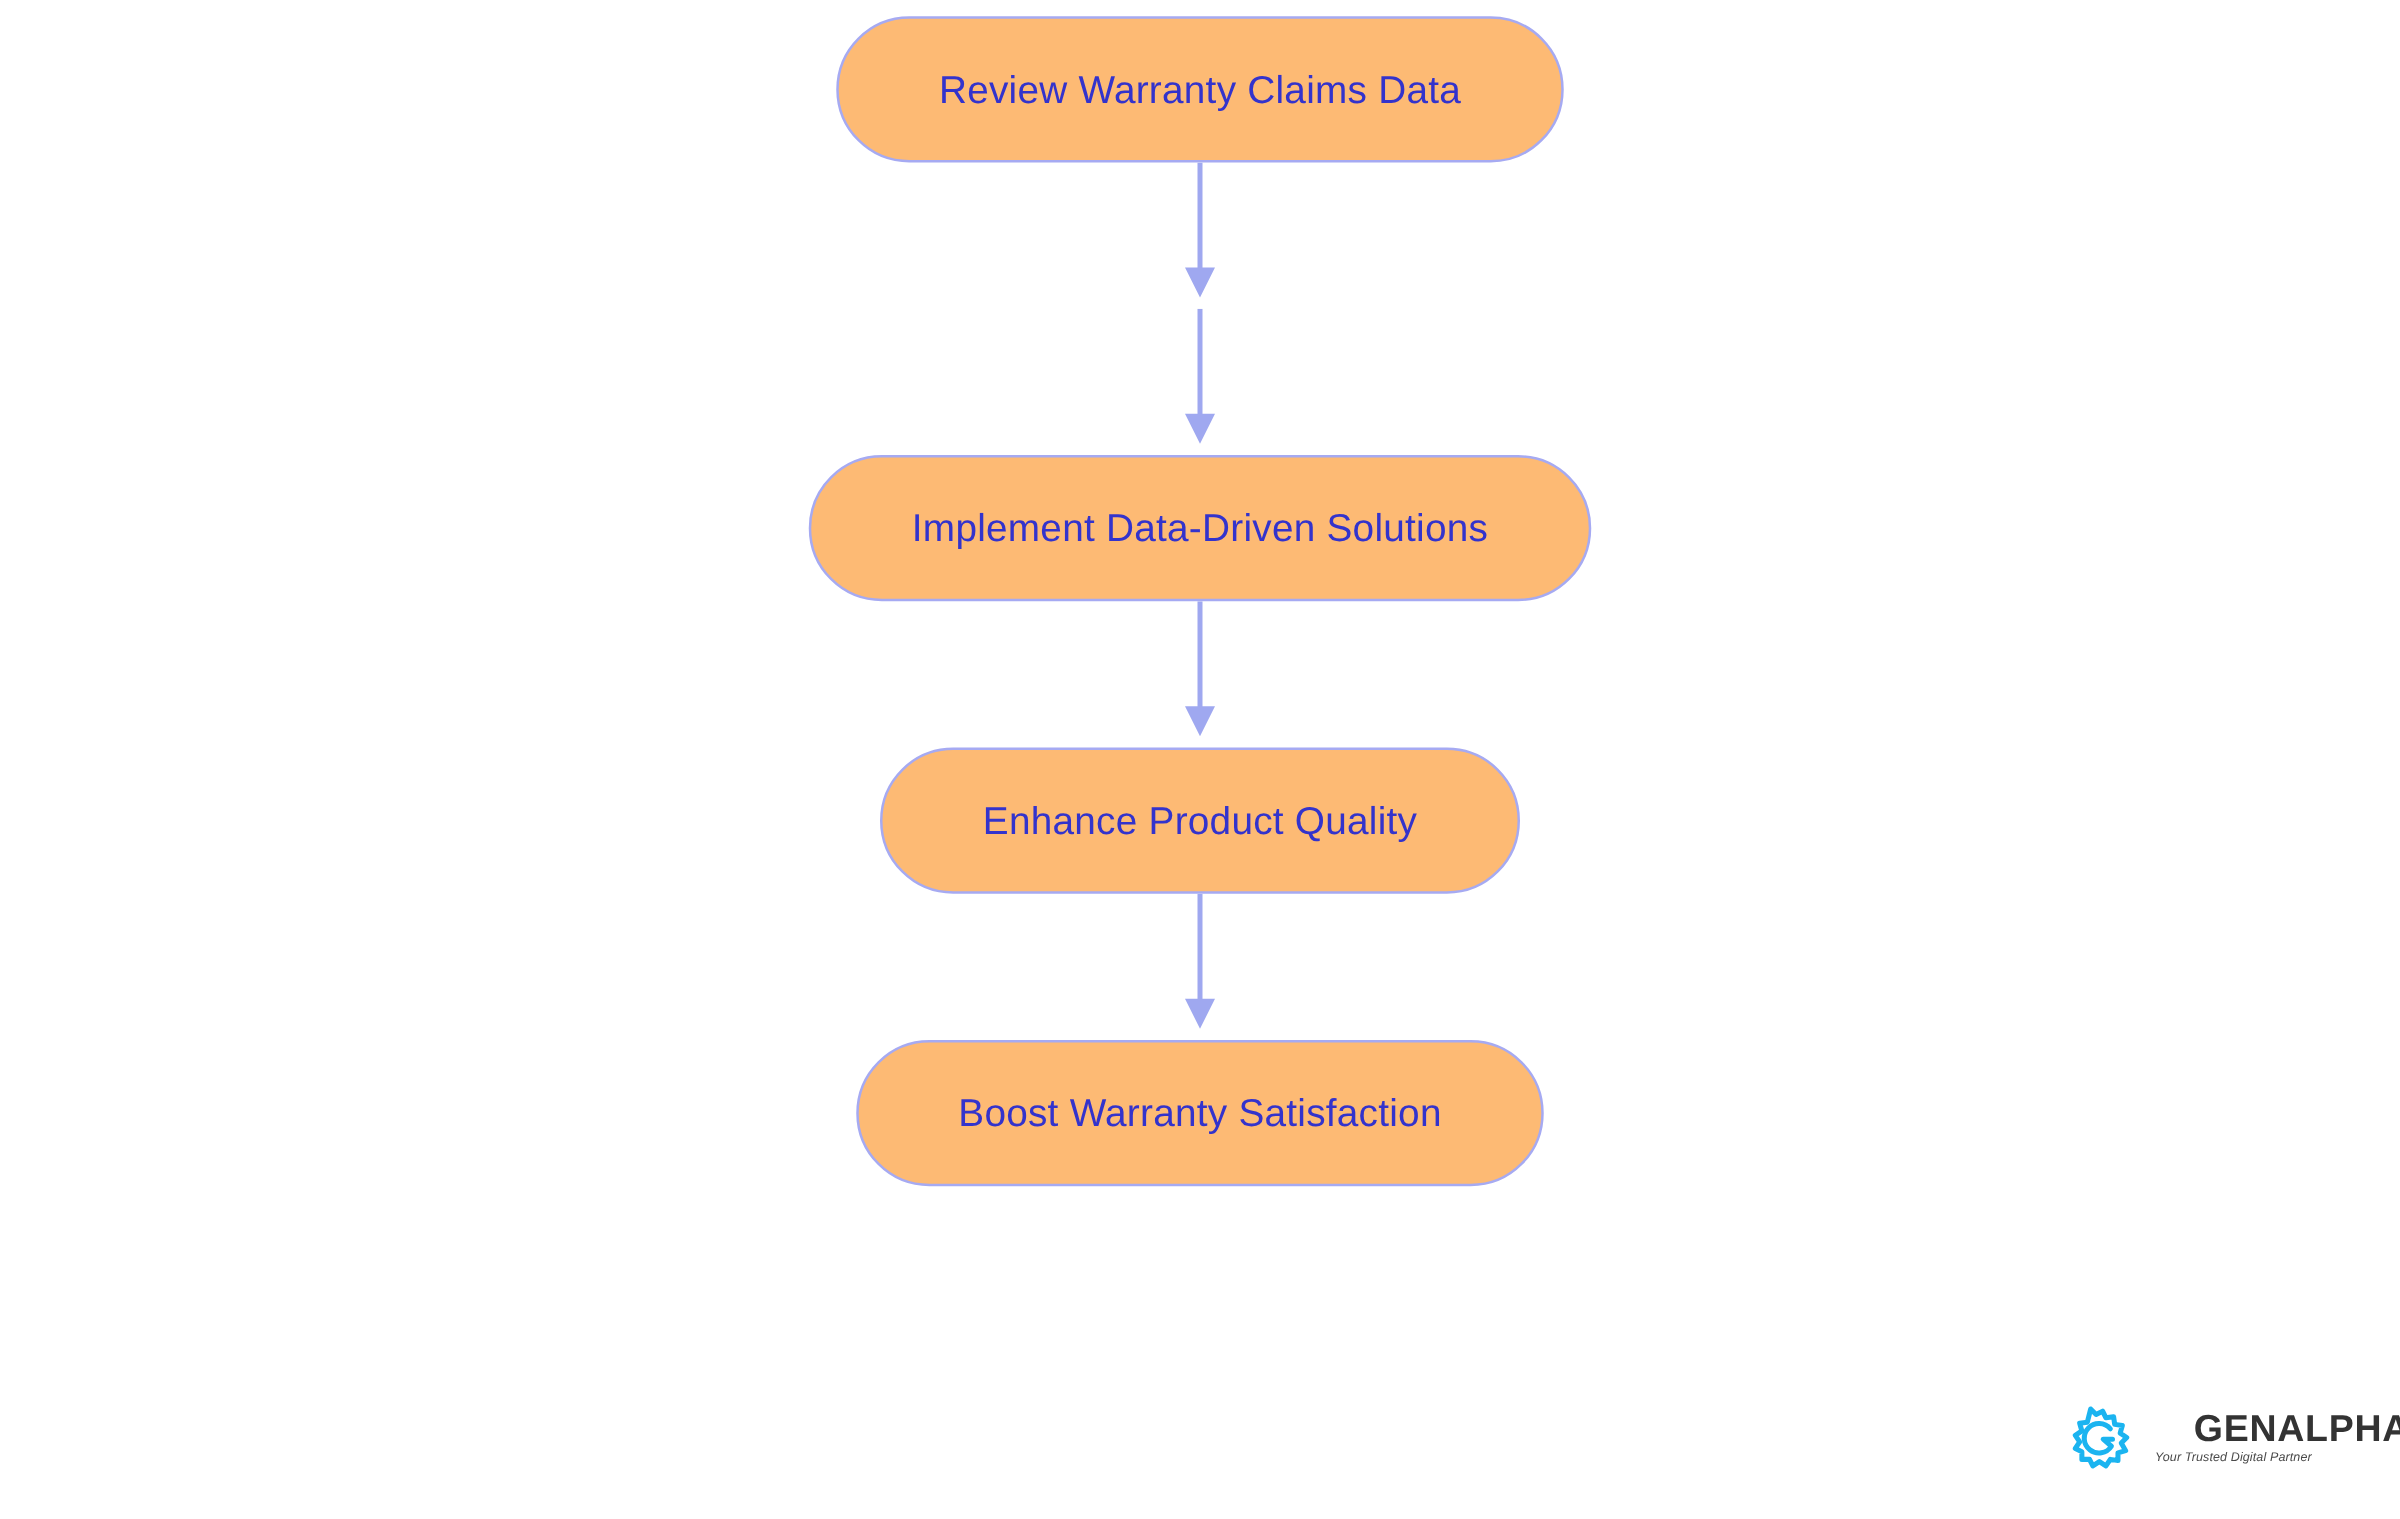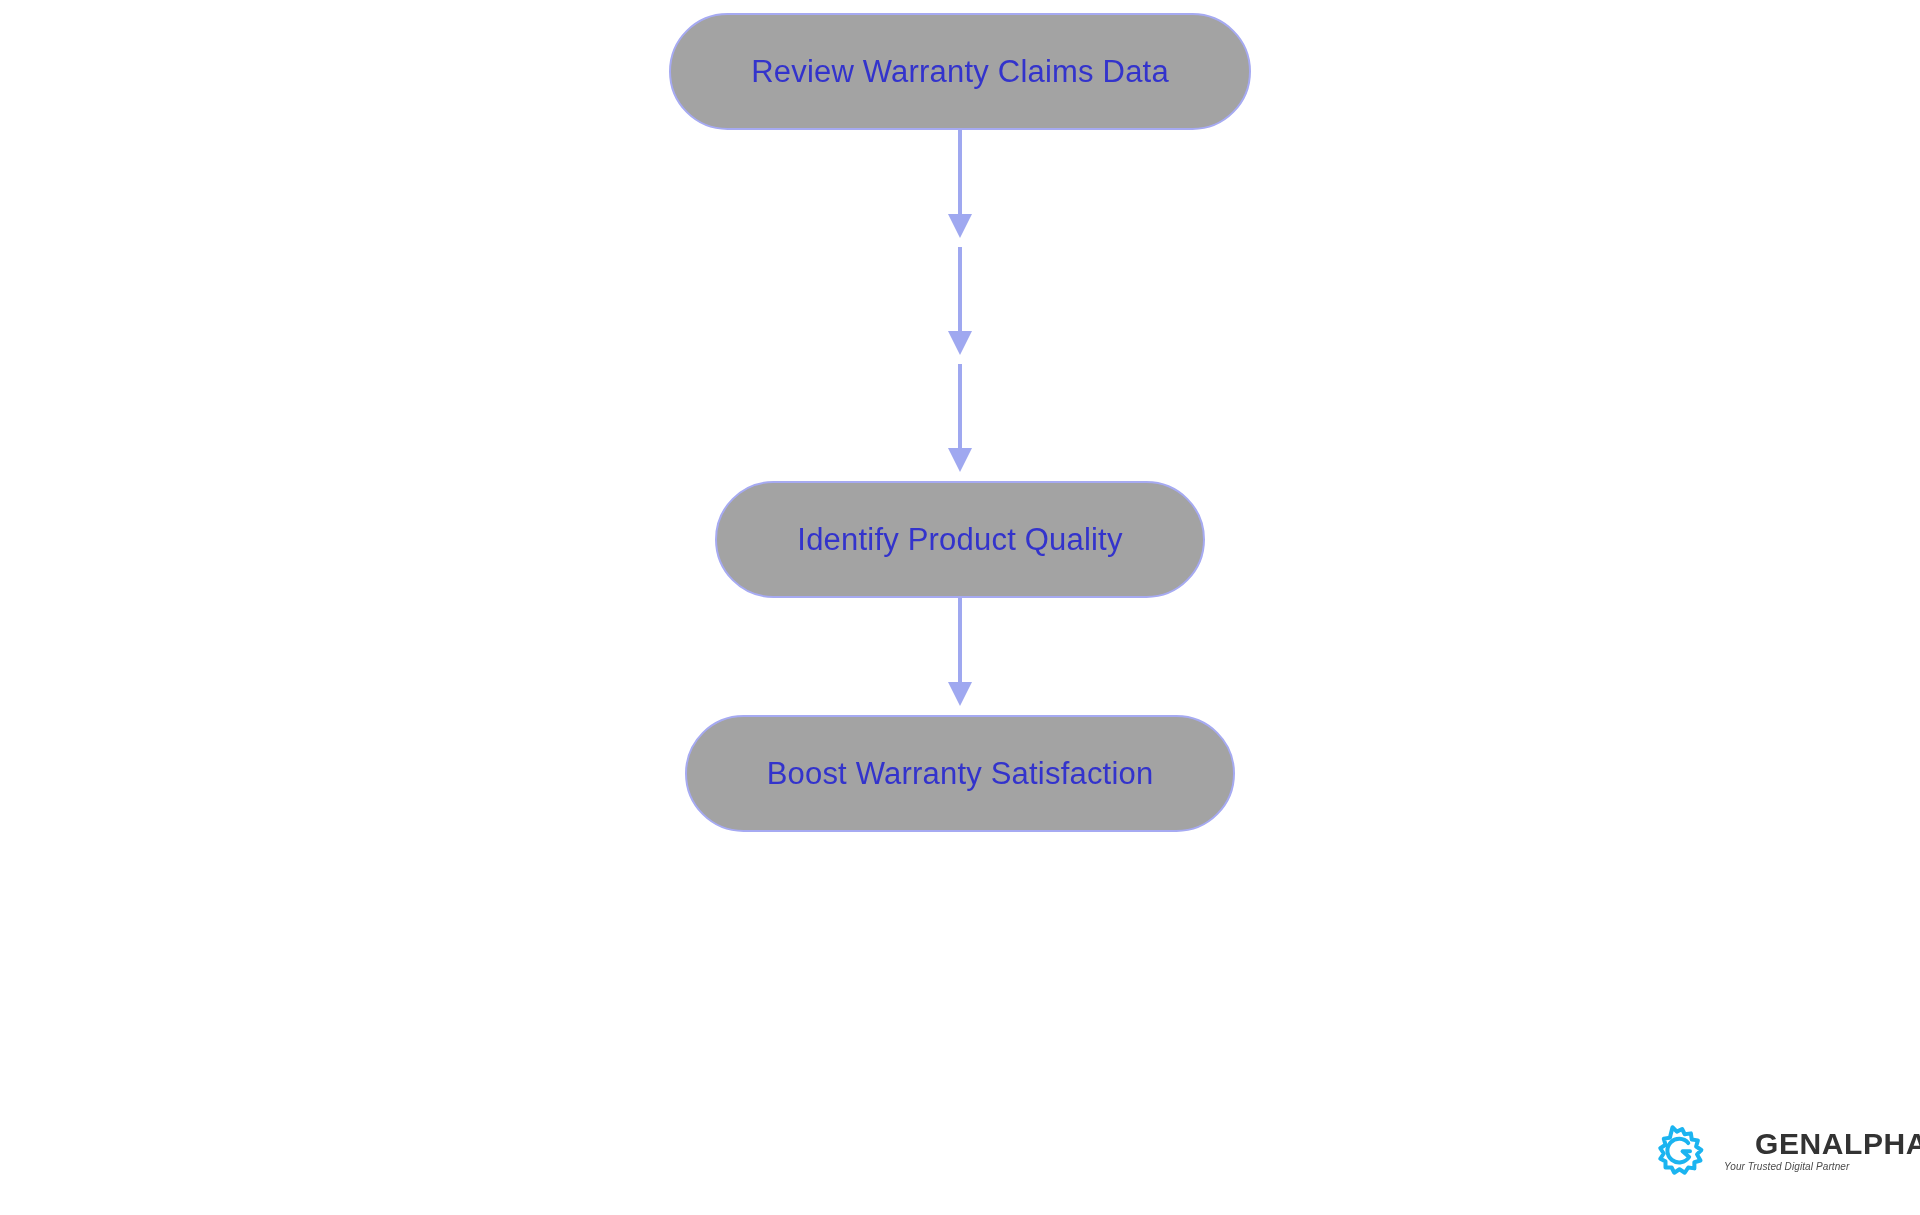--- a/index.html
+++ b/index.html
@@ -30,21 +30,21 @@
     top: 13px;
     width: 1920px;
     display: flex;
     flex-direction: column;
     align-items: center;
   }
 
   
   .flow-node {
     box-sizing: border-box;
-    background: #a3a3a3;
+    background: #fdba74;
     border: 2px solid #A6AAF2;
     border-radius: 999px;
     color: #3333CC;
     display: flex;
     align-items: center;
     justify-content: center;
     text-align: center;
     height: 117px;
     line-height: 1;
     font-size: 31px;
@@ -114,28 +114,31 @@
       <line x1="20" y1="0" x2="20" y2="90" stroke="#9FA8F0" stroke-width="4"></line>
       <polygon points="20,108 8,84 32,84" fill="#9FA8F0"></polygon>
     </svg>
 
 
     <svg class="flow-connector" viewBox="0 0 40 117" aria-hidden="true">
       <line x1="20" y1="0" x2="20" y2="90" stroke="#9FA8F0" stroke-width="4"></line>
       <polygon points="20,108 8,84 32,84" fill="#9FA8F0"></polygon>
     </svg>
 
+    <div class="flow-node">
+      <span>Implement Data-Driven Solutions</span>
+    </div>
 
     <svg class="flow-connector" viewBox="0 0 40 117" aria-hidden="true">
       <line x1="20" y1="0" x2="20" y2="90" stroke="#9FA8F0" stroke-width="4"></line>
       <polygon points="20,108 8,84 32,84" fill="#9FA8F0"></polygon>
     </svg>
 
     <div class="flow-node">
-      <span>Identify Product Quality</span>
+      <span>Enhance Product Quality</span>
     </div>
 
     <svg class="flow-connector" viewBox="0 0 40 117" aria-hidden="true">
       <line x1="20" y1="0" x2="20" y2="90" stroke="#9FA8F0" stroke-width="4"></line>
       <polygon points="20,108 8,84 32,84" fill="#9FA8F0"></polygon>
     </svg>
 
     <div class="flow-node">
       <span>Boost Warranty Satisfaction</span>
     </div>

